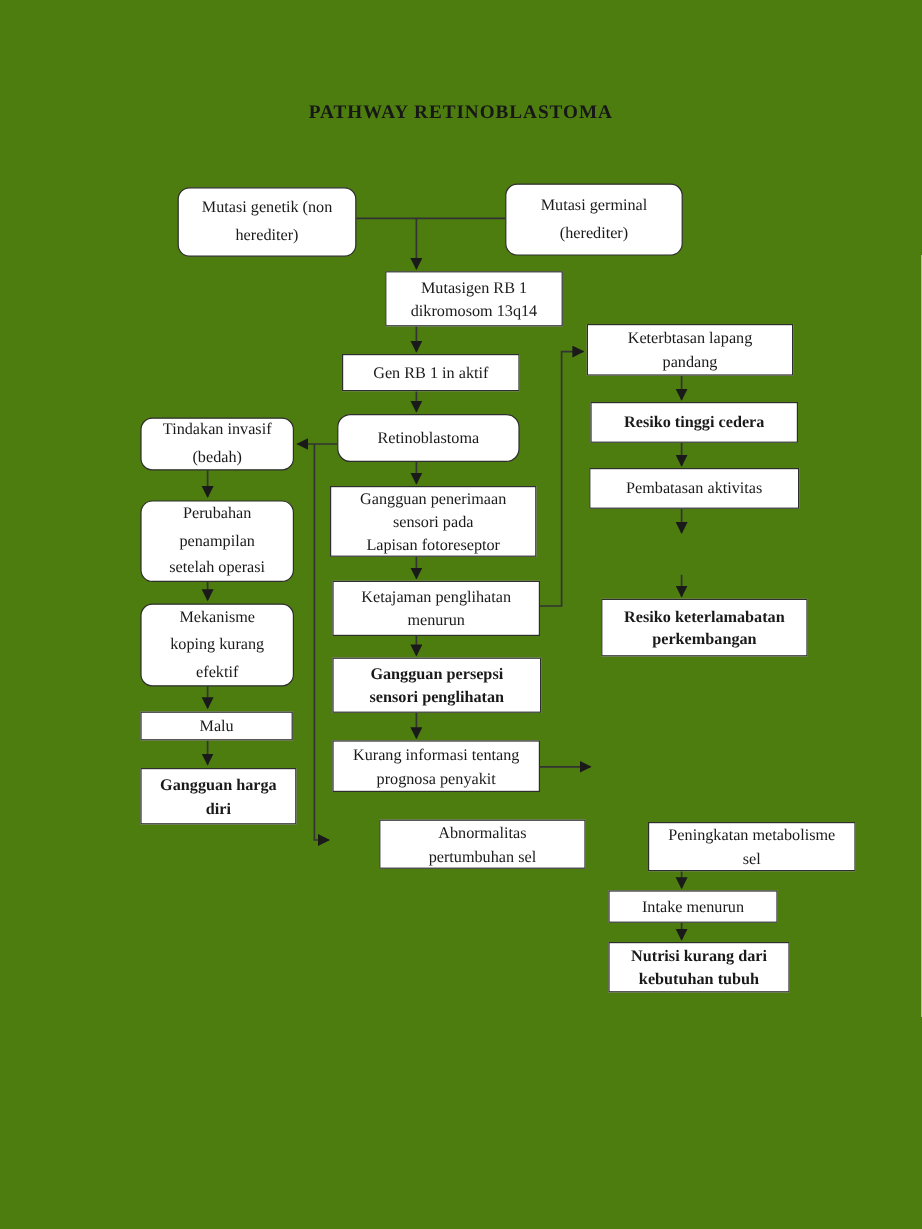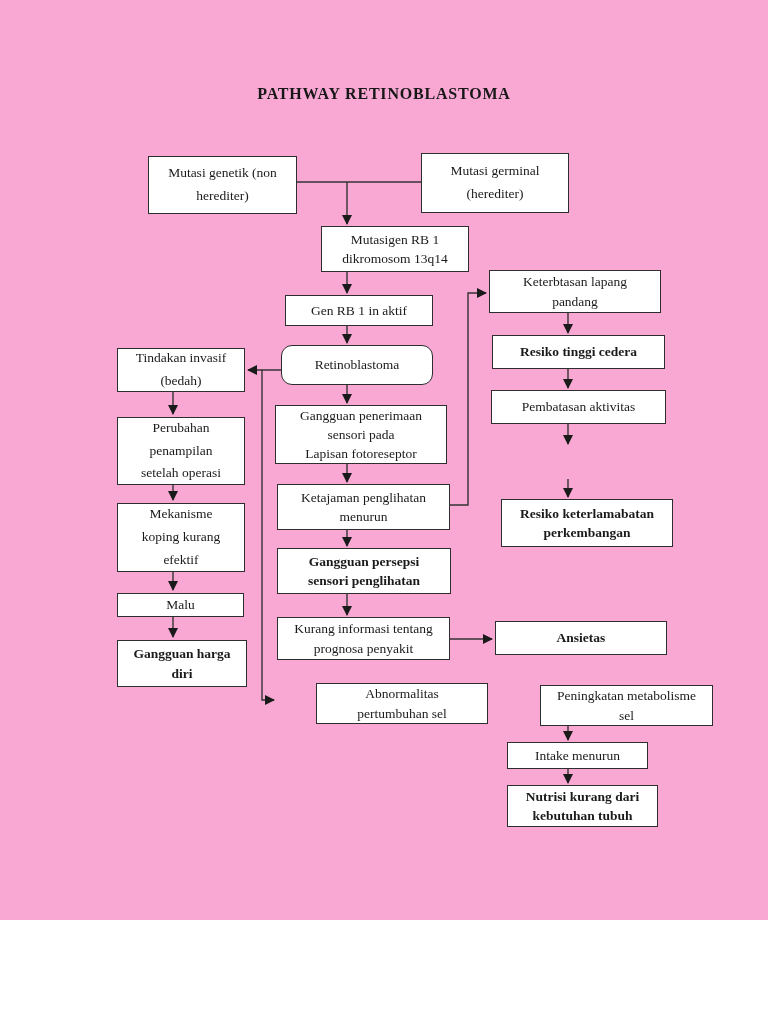--- a/index.html
+++ b/index.html
@@ -1,19 +1,19 @@
 <!DOCTYPE html>
 <html><head>
 <meta charset="utf-8">
 <style>
   html,body{margin:0;padding:0;background:#ffffff;}
   .page{
     position:relative;
-    width:768px;height:920px;
-    background:#f9a8d4;
+    width:768px;height:1024px;
+    background:#4d7c0f;
     font-family:"Liberation Serif","DejaVu Serif",serif;
     color:#1a1a1a;
     overflow:hidden;
   }
   .title{
     position:absolute;
     top:85px;left:0;width:768px;
     text-align:center;
     font-size:16px;
     font-weight:bold;
@@ -38,21 +38,21 @@
     justify-content:center;
     text-align:center;
     box-sizing:border-box;
     font-size:13.5px;
     line-height:1.42;
     padding:1px 3px;
   }
   .node span{white-space:pre-line;display:block;}
   .node.bold{font-weight:bold;}
   .node.rounded{border-radius:11px;}
-  .node.lh-lg{line-height:1.7;}
+  .node.lh-lg{line-height:1.7;border-radius:10px;}
 </style>
 </head>
 <body>
 
 <div class="page">
 
   <div class="title">PATHWAY RETINOBLASTOMA</div>
 
   <svg class="connectors" width="768" height="1024" viewBox="0 0 768 1024">
     <defs>
@@ -142,23 +142,20 @@
   <div class="node bold" style="left:492px;top:335px;width:173px;height:34px;">
       <span>Resiko tinggi cedera</span>
     </div>
   <div class="node" style="left:491px;top:390px;width:175px;height:34px;">
       <span>Pembatasan aktivitas</span>
     </div>
   <div class="node bold" style="left:501px;top:499px;width:172px;height:48px;">
       <span>Resiko keterlamabatan
 perkembangan</span>
     </div>
-  <div class="node bold" style="left:495px;top:621px;width:172px;height:34px;">
-      <span>Ansietas</span>
-    </div>
   <div class="node" style="left:500px;top:685px;width:173px;height:41px;margin-left:40px;">
       <span>Peningkatan metabolisme
 sel</span>
     </div>
   <div class="node" style="left:507px;top:742px;width:141px;height:27px;">
       <span>Intake menurun</span>
     </div>
   <div class="node bold" style="left:507px;top:785px;width:151px;height:42px;">
       <span>Nutrisi kurang dari
 kebutuhan tubuh</span>

